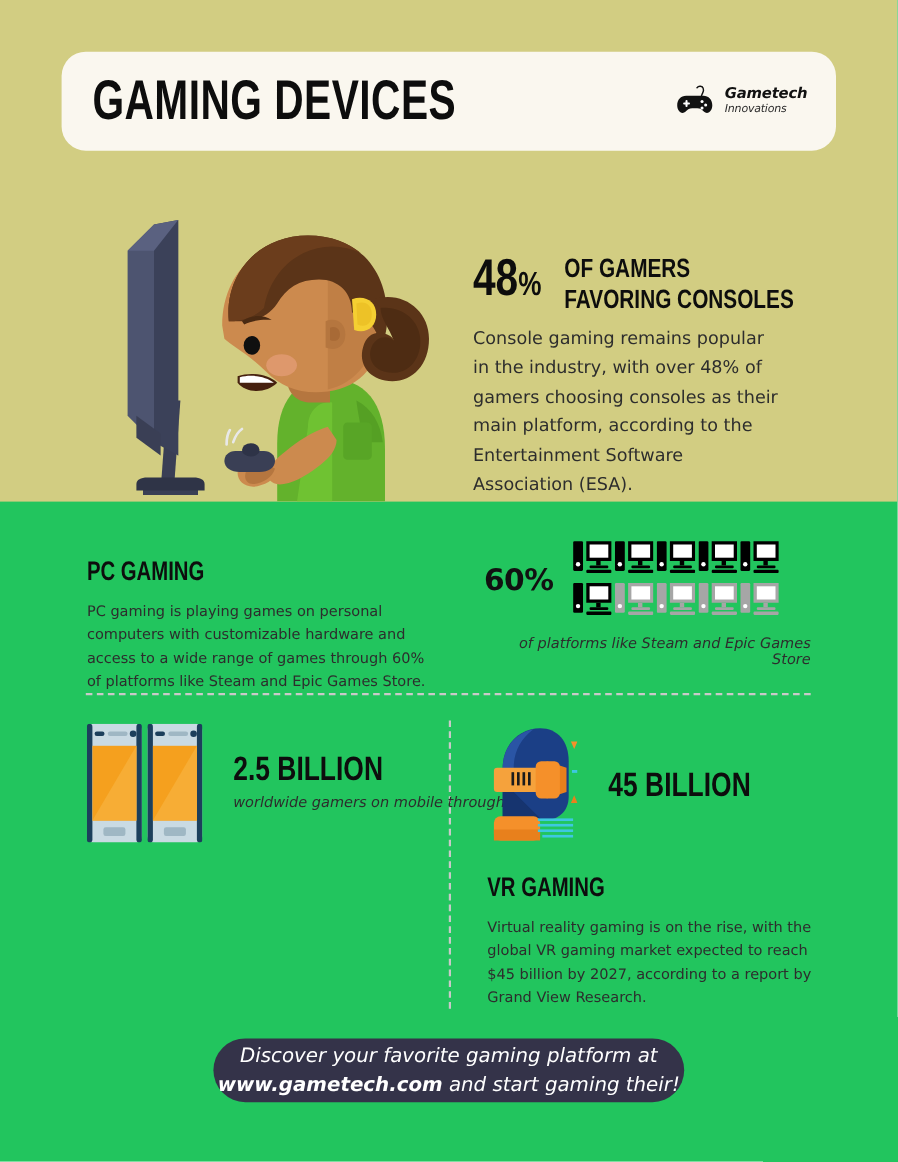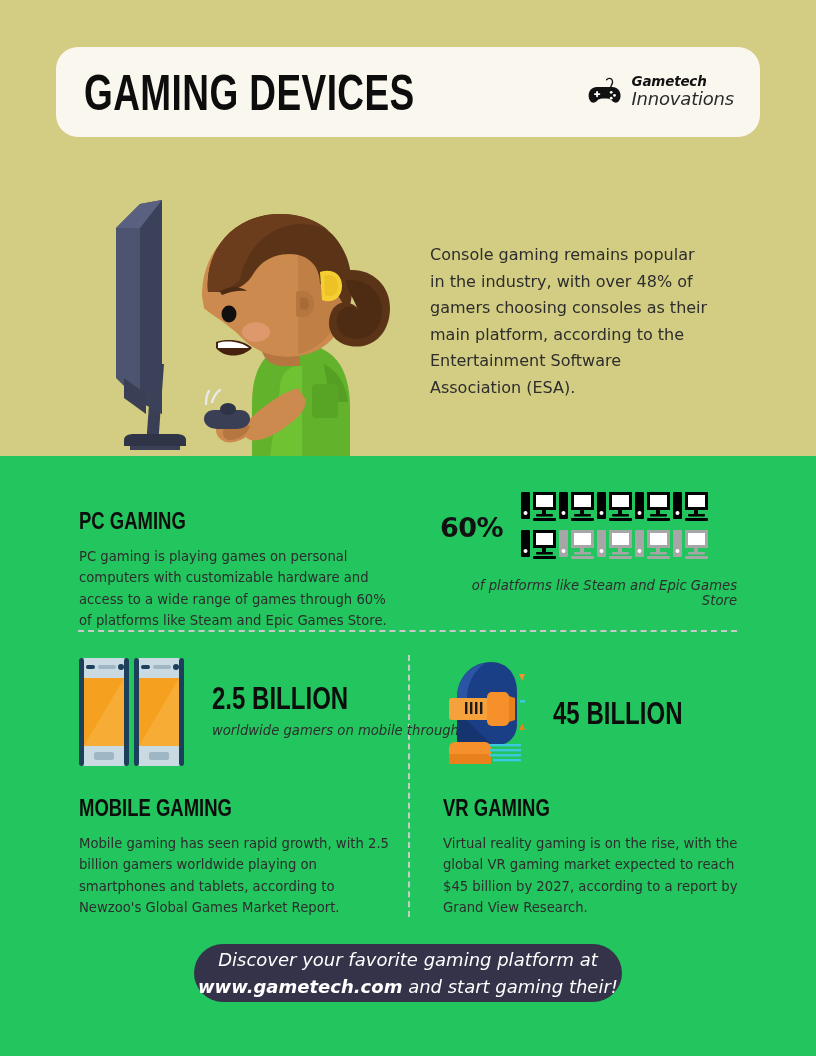--- a/index.html
+++ b/index.html
@@ -70,21 +70,21 @@
     font-family: "DejaVu Sans", sans-serif;
     font-weight: 700;
     font-style: italic;
     font-size: 13.5px;
     color: #111111;
     letter-spacing: -0.2px;
   }
   .brand-sub {
     font-family: "DejaVu Sans", sans-serif;
     font-style: italic;
-    font-size: 18px;
+    font-size: 10px;
     color: #2b2b2b;
     letter-spacing: -0.2px;
   }
 
   
   .hero-illu {
     position: absolute;
     left: 84px; top: 188px;
     width: 316px; height: 268px;
   }
@@ -354,20 +354,27 @@
 
       <path d="M130 222 C124 222 120 226 120 231 C120 237 126 241 134 241 L152 241
                C160 241 166 237 166 231 C166 226 162 222 156 222 Z" fill="#3a3f55"></path>
       <ellipse cx="144" cy="221" rx="8" ry="6" fill="#2e3347"></ellipse>
       <path d="M128 214 C130 208 133 204 136 202" stroke="#e8e8e8" stroke-width="2.4" fill="none" stroke-linecap="round"></path>
       <path d="M122 216 C122 210 123 206 125 203" stroke="#e8e8e8" stroke-width="2.4" fill="none" stroke-linecap="round"></path>
     </svg>
   </div>
 
   <div class="hero-stat">
+    <div class="hero-stat-head">
+      <div class="stat-big"><span>48</span><span class="pct">%</span></div>
+      <div class="stat-head-lines">
+        <div>OF GAMERS</div>
+        <div>FAVORING CONSOLES</div>
+      </div>
+    </div>
     <div class="hero-body">Console gaming remains popular in the industry, with over 48% of gamers choosing consoles as their main platform, according to the Entertainment Software Association (ESA).</div>
   </div>
 
   <div class="pc-text">
     <div class="sec-heading">PC GAMING</div>
     <div class="sec-body">PC gaming is playing games on personal computers with customizable hardware and access to a wide range of games through 60% of platforms like Steam and Epic Games Store.</div>
   </div>
 
   <div class="pc-chart">
     <div class="pc-chart-row">
@@ -533,24 +540,20 @@
           <rect x="46" y="96" width="32" height="2.4"></rect>
           <rect x="50" y="101" width="28" height="2.4"></rect>
         </g>
       </svg>
     </span>
     <div>
       <div class="stat-num">45 BILLION</div>
     </div>
   </div>
 
-  <div class="mobile-text">
-    <div class="sec-heading">MOBILE GAMING</div>
-    <div class="sec-body">Mobile gaming has seen rapid growth, with 2.5 billion gamers worldwide playing on smartphones and tablets, according to Newzoo's Global Games Market Report.</div>
-  </div>
 
   <div class="vr-text">
     <div class="sec-heading">VR GAMING</div>
     <div class="sec-body">Virtual reality gaming is on the rise, with the global VR gaming market expected to reach $45 billion by 2027, according to a report by Grand View Research.</div>
   </div>
 
   <div class="cta">
     <div class="cta-text">
       <span>Discover your favorite gaming platform at</span><br>
       <b>www.gametech.com</b><span> and start gaming their!</span>

